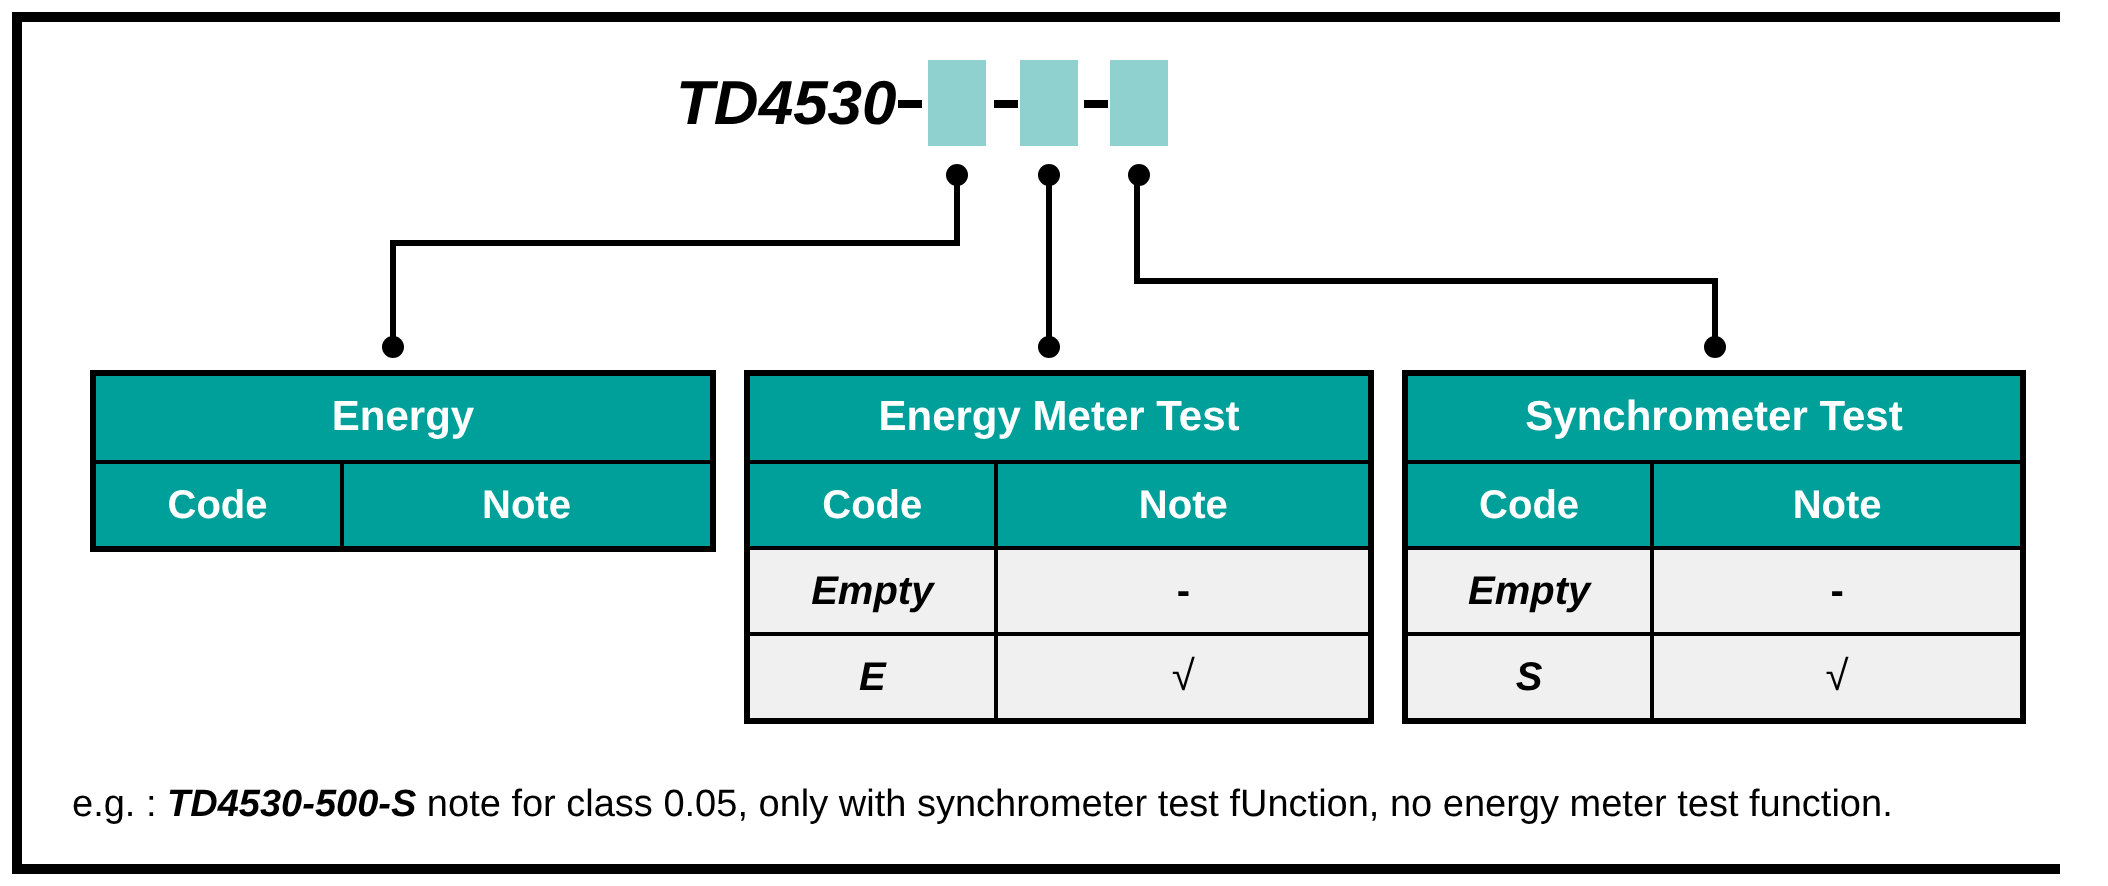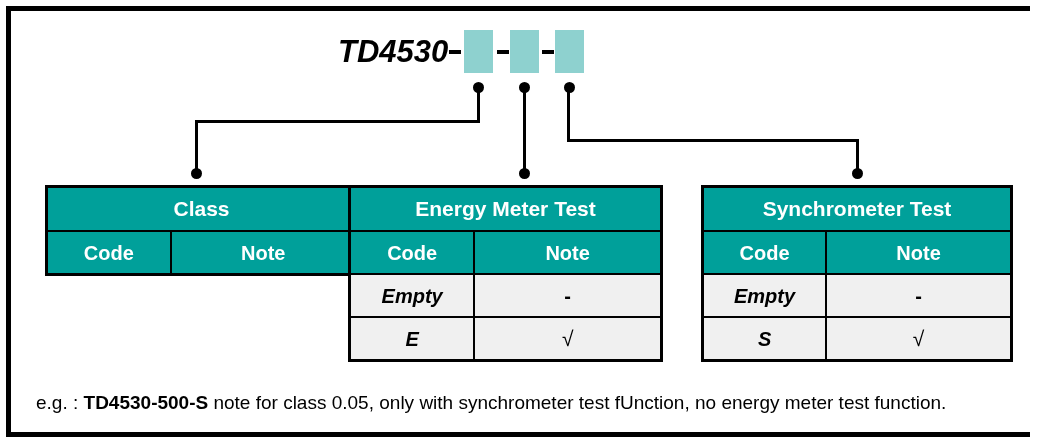--- a/index.html
+++ b/index.html
@@ -39,21 +39,21 @@
   table.spec tr.data td{
     background:#F0F0F0;font-size:20px;font-weight:bold;height:41px;
   }
   table.spec tr.data td.codecell{font-style:italic;}
   table.spec tr.data td.check{font-weight:400;font-size:21px;}
   
   .example{
     position:absolute;left:36px;top:392px;font-size:19px;white-space:nowrap;
   }
   .example .eg{font-weight:normal;}
-  .example .code{font-weight:bold;}
+  .example .code{font-weight:bold;font-style:italic;}
 </style>
 </head>
 <body>
 
 <div class="canvas">
 
   <div class="frame"></div>
 
   <div class="model">TD4530</div>
   <div class="dash" style="left:449px;"></div>
@@ -79,30 +79,30 @@
   <div class="line" style="left:856px;top:139px;width:3px;height:35px;"></div>
   <div class="dot" style="left:852px;top:168px;"></div>
 
   <table class="spec" style="left:45px;width:313px;">
     <colgroup>
         <col style="width:40%">
         <col style="width:60%">
       </colgroup>
     <tbody>
       <tr>
-          <td class="title" colspan="2">Class</td>
+          <td class="title" colspan="2">Energy</td>
         </tr>
       <tr>
         <td class="colh">Code</td>
         <td class="colh">Note</td>
       </tr>
     </tbody>
   </table>
 
-  <table class="spec" style="left:348px;width:315px;">
+  <table class="spec" style="left:372px;width:315px;">
     <colgroup>
         <col style="width:40%">
         <col style="width:60%">
       </colgroup>
     <tbody>
       <tr>
           <td class="title" colspan="2">Energy Meter Test</td>
         </tr>
       <tr>
         <td class="colh">Code</td>

